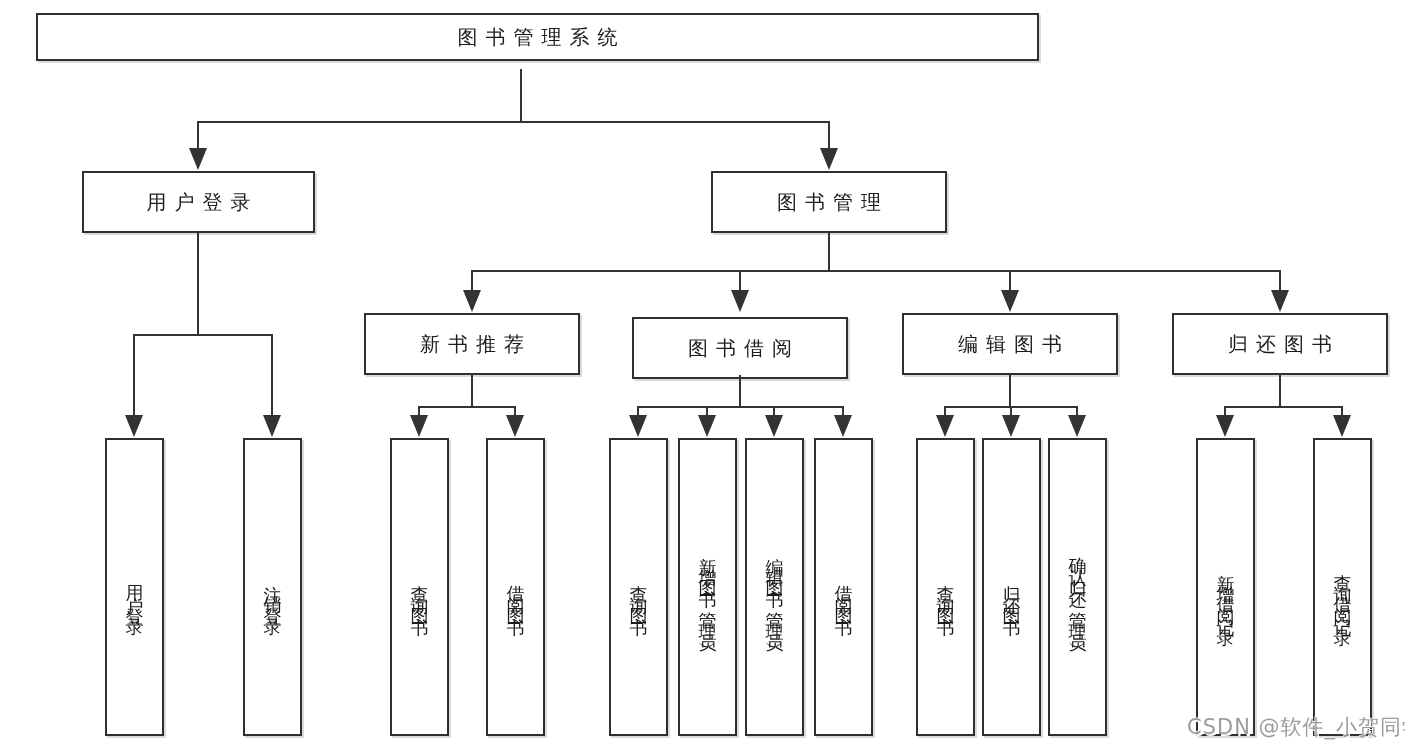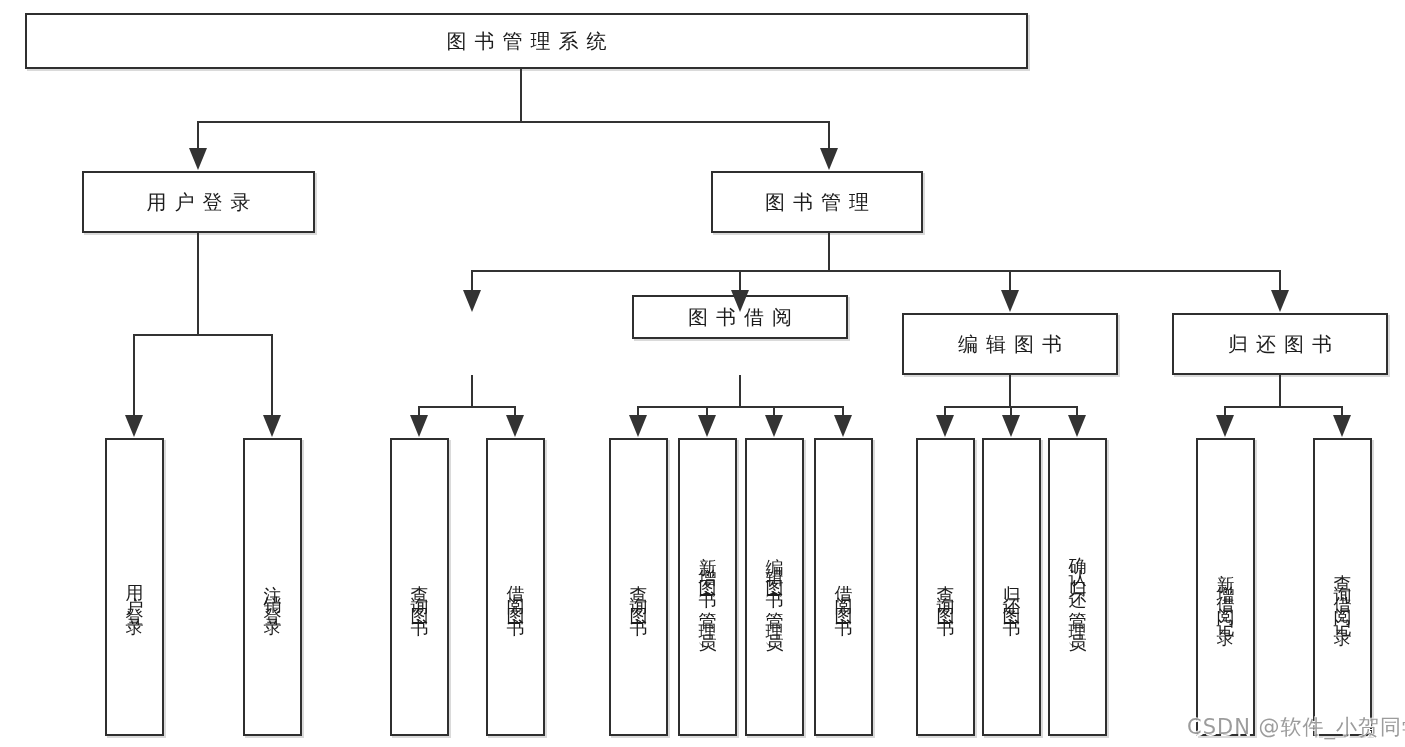--- a/index.html
+++ b/index.html
@@ -30,32 +30,35 @@
     font-size:21px;letter-spacing:1px;color:#9c9c9c;
     text-shadow:2px 2px 0 #ffffff,-1px -1px 0 rgba(255,255,255,.8);
     white-space:nowrap;
   }
 </style>
 </head>
 <body>
 
 <div id="canvas">
 
-  <div class="box hbox" style="left:25px;top:13px;width:1003px;height:56px">
+  <div class="box hbox" style="left:36px;top:13px;width:1003px;height:48px">
     <span class="lbl">图书管理系统</span>
   </div>
 
   <div class="box hbox" style="left:82px;top:171px;width:233px;height:62px">
     <span class="lbl">用户登录</span>
   </div>
-  <div class="box hbox" style="left:711px;top:171px;width:212px;height:62px">
+  <div class="box hbox" style="left:711px;top:171px;width:236px;height:62px">
     <span class="lbl">图书管理</span>
   </div>
 
-  <div class="box hbox" style="left:632px;top:295px;width:216px;height:44px">
+  <div class="box hbox" style="left:364px;top:313px;width:216px;height:62px">
+    <span class="lbl">新书推荐</span>
+  </div>
+  <div class="box hbox" style="left:632px;top:317px;width:216px;height:62px">
     <span class="lbl">图书借阅</span>
   </div>
   <div class="box hbox" style="left:902px;top:313px;width:216px;height:62px">
     <span class="lbl">编辑图书</span>
   </div>
   <div class="box hbox" style="left:1172px;top:313px;width:216px;height:62px">
     <span class="lbl">归还图书</span>
   </div>
 
   <div class="box vbox" style="left:105px;top:438px;width:59px;height:298px">

